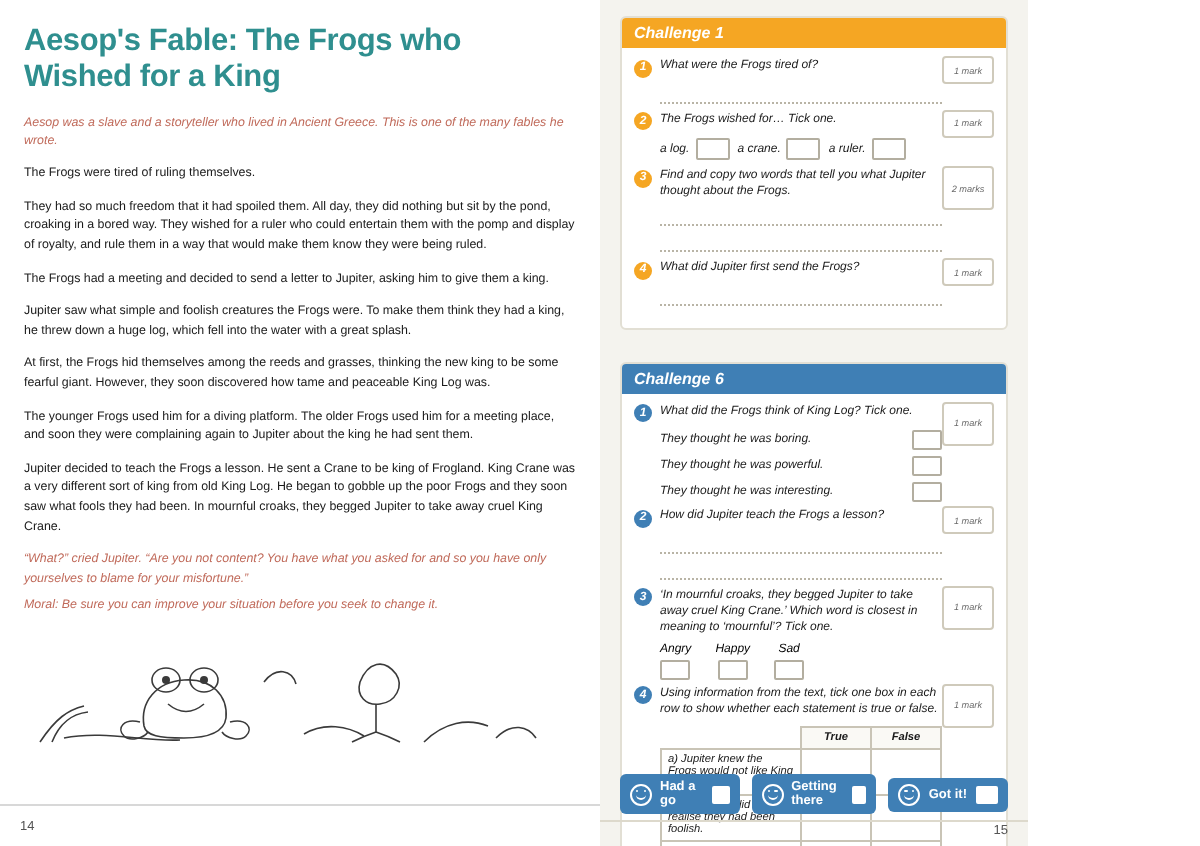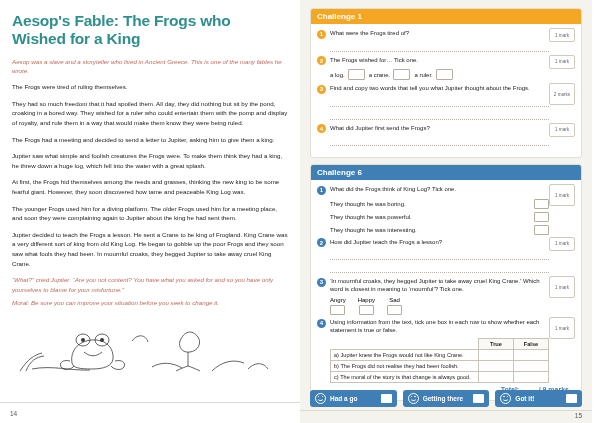--- a/index.html
+++ b/index.html
@@ -2,21 +2,21 @@
 <html><head>
 <meta charset="utf-8">
 <style>
   html,body{margin:0;padding:0;}
   body{
     width:600px;height:423px;
     background:#ffffff;
     font-family:"Liberation Sans", sans-serif;
     overflow:hidden;
   }
-  .page{position:relative;width:592px;height:423px;display:flex;}
+  .page{position:relative;width:514px;height:423px;display:flex;}
 
   
   .left{
     position:relative;
     width:300px;height:423px;
     background:#ffffff;
     padding:0;
     box-sizing:border-box;
   }
   .left-inner{padding:10px 12px 0 12px;}
@@ -68,21 +68,22 @@
     position:relative;
     width:300px;height:423px;
     background:#f4f3ee;
     box-sizing:border-box;
     padding:8px 10px 0 10px;
   }
   .challenge{
     background:#ffffff;
     border:1px solid #e2dfd4;
     border-radius:3px;
-    margin-bottom:6px;
+    margin-bottom:16px;
+    font-style:italic;
   }
   .ch-head{
     background:#f5a623;
     color:#ffffff;
     font-weight:bold;
     font-size:8px;
     padding:3px 6px;
     border-radius:2px 2px 0 0;
   }
   .ch-head.blue{background:#3f7fb5;}

